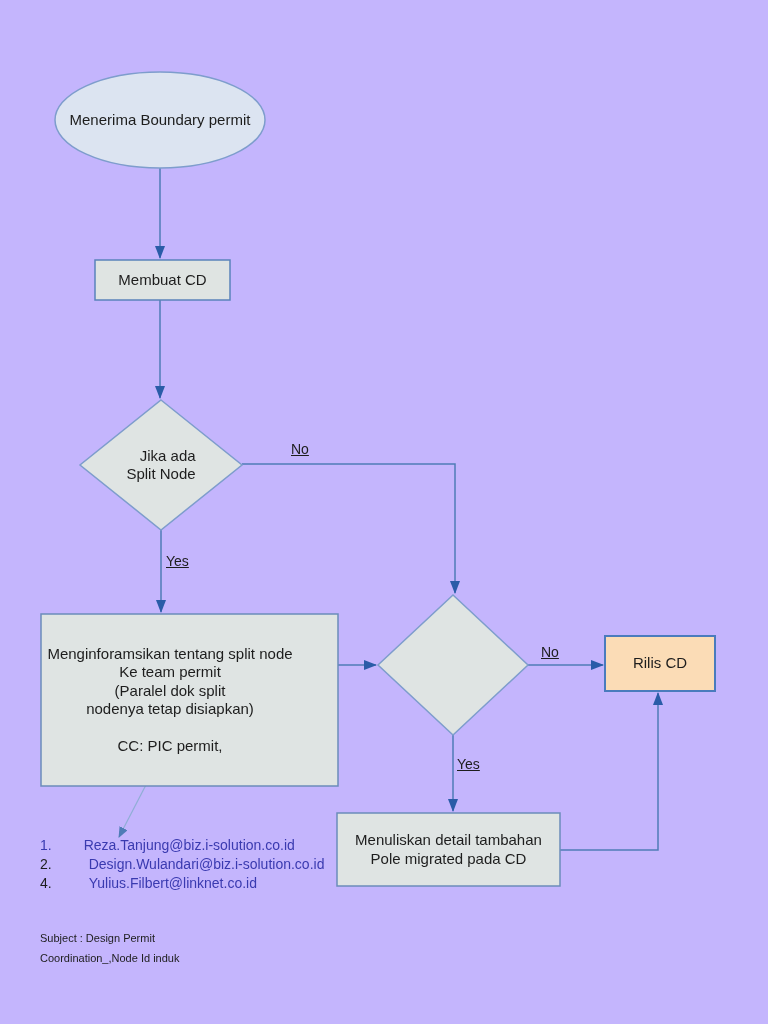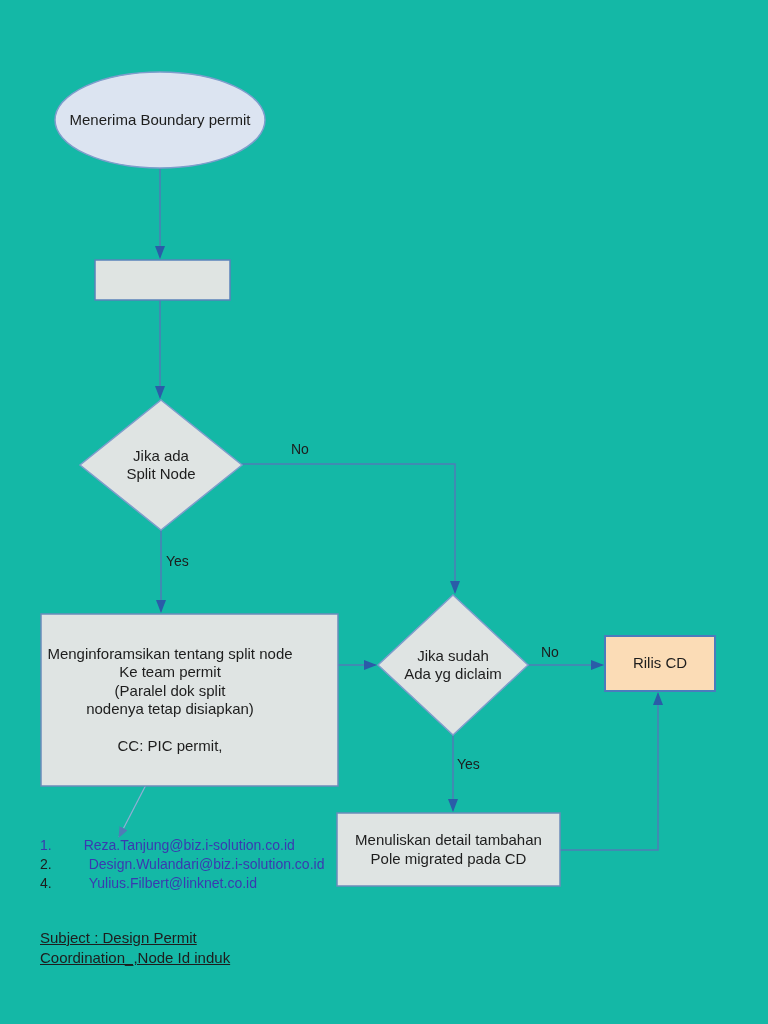--- a/index.html
+++ b/index.html
@@ -5,21 +5,21 @@
   html, body {
     margin: 0;
     padding: 0;
     background: #ffffff;
     font-family: "Liberation Sans", sans-serif;
   }
   .canvas {
     position: relative;
     width: 768px;
     height: 1024px;
-    background: #14b8a6;
+    background: #c4b5fd;
     overflow: hidden;
   }
   svg.wires {
     position: absolute;
     left: 0; top: 0;
     width: 768px; height: 1024px;
   }
   .label {
     position: absolute;
     display: flex;
@@ -29,42 +29,42 @@
     white-space: pre-line;
     font-size: 15px;
     line-height: 1.22;
     color: #1d1d1d;
   }
   .edge-label {
     position: absolute;
     font-size: 14px;
     color: #1d1d1d;
     white-space: nowrap;
+    text-decoration: underline;
   }
   .emails {
     position: absolute;
     left: 40px;
     top: 836px;
     font-size: 14px;
     line-height: 19px;
     white-space: nowrap;
   }
   .email-line .num { color: #1d1d1d; }
   .email-line.first .num { color: #3a3ab0; }
   .email-line .addr { color: #3a3ab0; margin-left: 5px; padding-left: 32px; }
   .email-line.first .addr { margin-left: 0; }
   .subject {
     position: absolute;
     left: 40px;
     top: 928px;
-    font-size: 15px;
+    font-size: 11px;
     line-height: 20px;
     color: #1d1d1d;
     white-space: pre-line;
-    text-decoration: underline;
   }
 </style>
 </head>
 <body>
 
 <div class="canvas">
 
   <svg class="wires" viewBox="0 0 768 1024">
     <defs>
       <marker id="ah" markerUnits="userSpaceOnUse" markerWidth="13" markerHeight="10" refX="12" refY="5" orient="auto">
@@ -89,33 +89,32 @@
     <rect x="95" y="260" width="135" height="40" fill="#dfe4e2" stroke="#5a83ba" stroke-width="1.5"></rect>
     <polygon points="161,400 242,465 161,530 80,465" fill="#dfe4e3" stroke="#7e9dcc" stroke-width="1.5"></polygon>
     <rect x="41" y="614" width="297" height="172" fill="#dfe4e3" stroke="#6b8cba" stroke-width="1.5"></rect>
     <polygon points="453,595 528,665 453,735 378,665" fill="#dfe4e3" stroke="#7e9dcc" stroke-width="1.5"></polygon>
     <rect x="605" y="636" width="110" height="55" fill="#fbdcb6" stroke="#4a7bbd" stroke-width="2"></rect>
     <rect x="337" y="813" width="223" height="73" fill="#dfe4e3" stroke="#6b8cba" stroke-width="1.5"></rect>
   </svg>
 
   <div class="label" style="left:55px; top:72px; width:210px; height:96px;">Menerima Boundary permit</div>
 
+  <div class="label" style="left:95px; top:260px; width:135px; height:40px;">Membuat CD</div>
 
-  <div class="label" style="left:80px; top:400px; width:162px; height:130px;">Jika ada
+  <div class="label" style="left:80px; top:400px; width:162px; height:130px;text-align:right;">Jika ada
 Split Node</div>
 
   <div class="label" style="left:41px; top:614px; width:258px; height:172px;">Menginforamsikan tentang split node
 Ke team permit
 (Paralel dok split
 nodenya tetap disiapkan)
 
 CC: PIC permit,</div>
 
-  <div class="label" style="left:378px; top:595px; width:150px; height:140px;">Jika sudah
-Ada yg diclaim</div>
 
   <div class="label" style="left:605px; top:636px; width:110px; height:55px;">Rilis CD</div>
 
   <div class="label" style="left:337px; top:813px; width:223px; height:73px;text-align:center;">Menuliskan detail tambahan
 Pole migrated pada CD</div>
 
   <div class="edge-label" style="left:291px; top:441px;">No</div>
   <div class="edge-label" style="left:166px; top:553px;">Yes</div>
   <div class="edge-label" style="left:541px; top:644px;">No</div>
   <div class="edge-label" style="left:457px; top:756px;">Yes</div>

